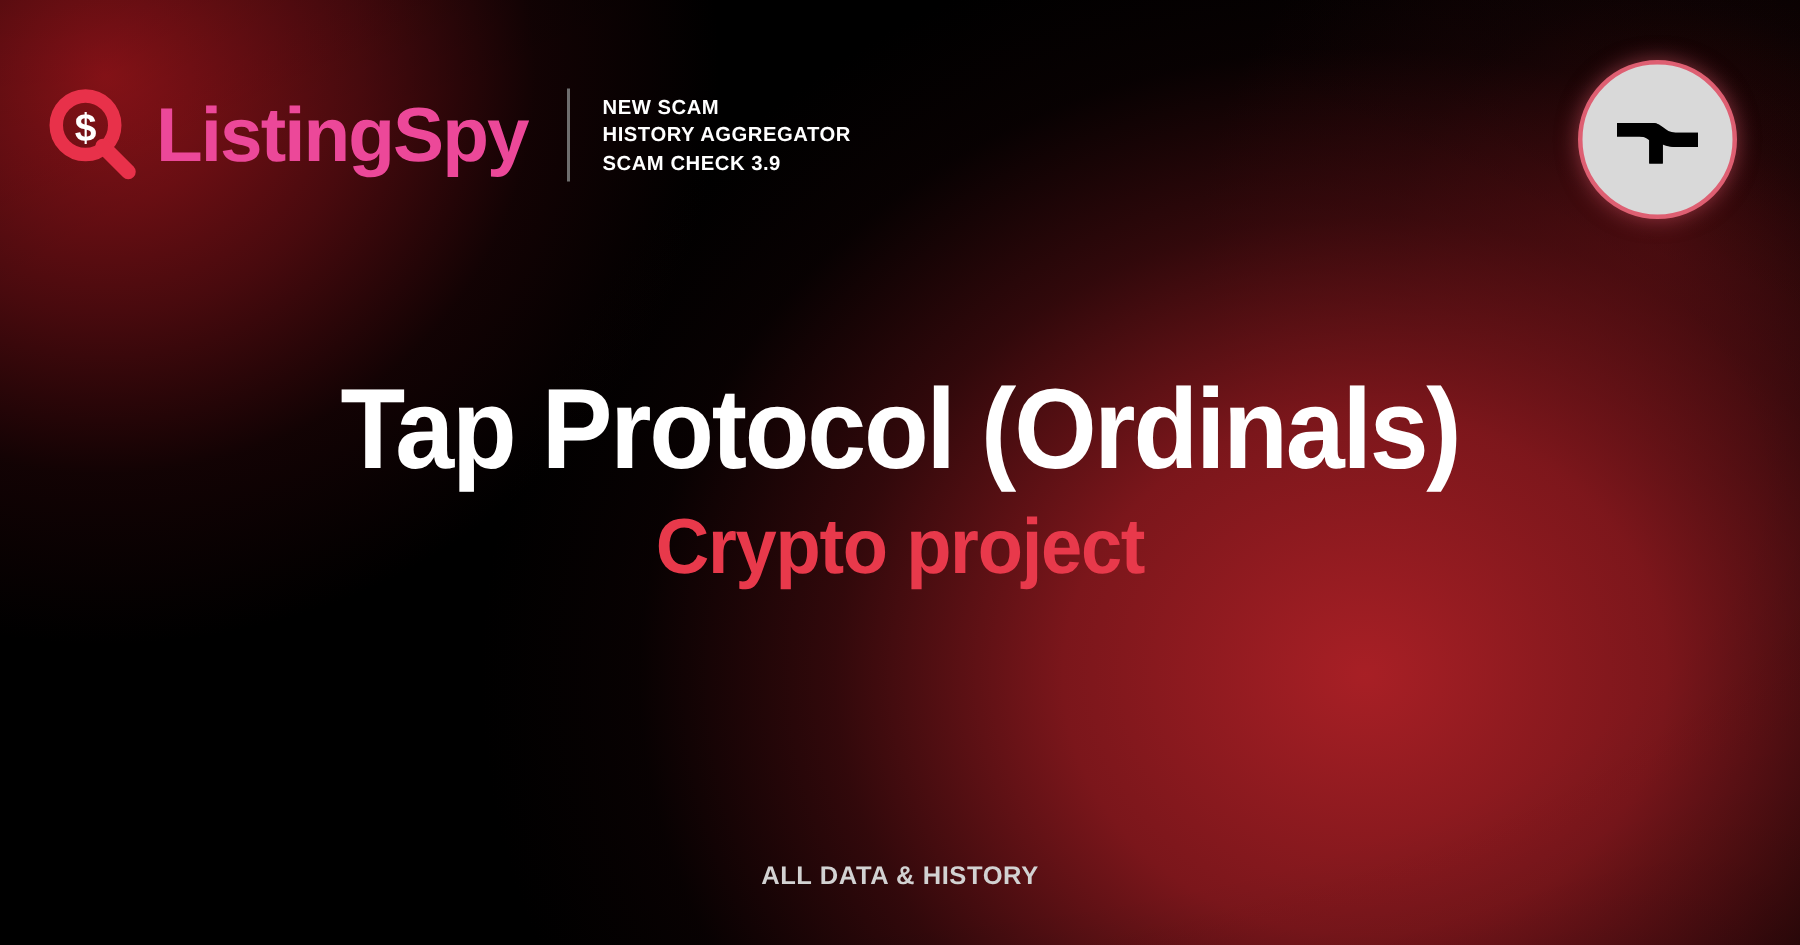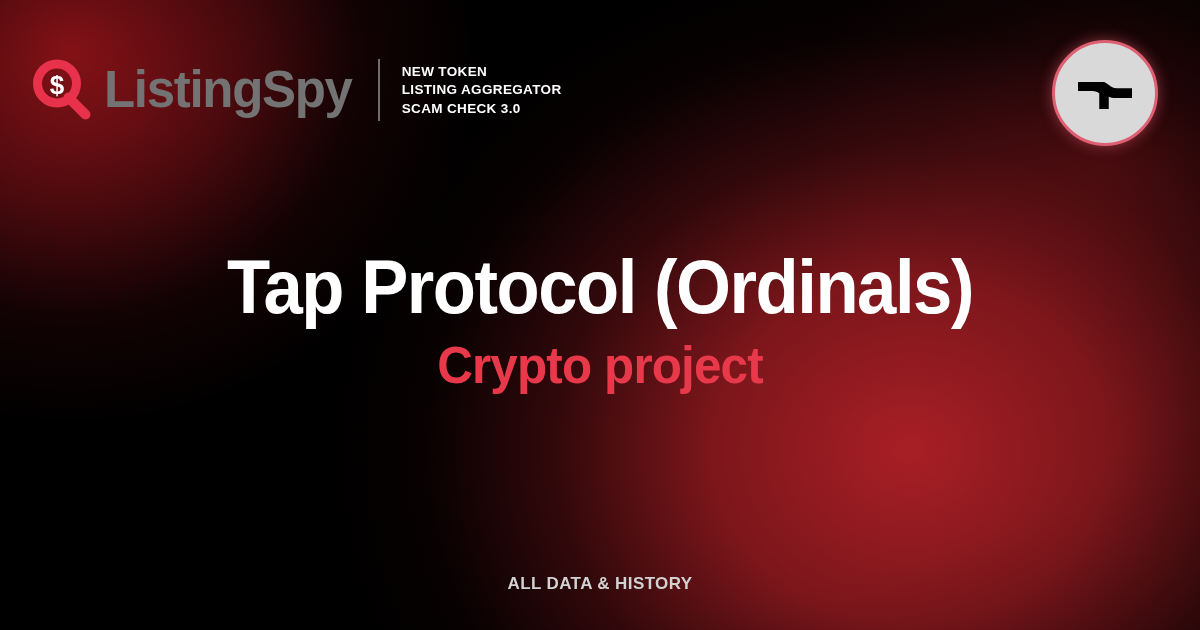--- a/index.html
+++ b/index.html
@@ -85,21 +85,21 @@
   .magnifier-icon {
     display: block;
     width: 60px;
     height: 62px;
     flex: none;
   }
   .brand-name {
     font-size: 51px;
     font-weight: 700;
     letter-spacing: -1.3px;
-    color: #737373;
+    color: #ec4899;
     line-height: 1;
     white-space: nowrap;
     transform: translateY(-1px);
   }
   .header-divider {
     width: 2px;
     height: 62px;
     background: #6e6e6e;
     margin: 0 22px 0 26px;
     flex: none;
@@ -201,23 +201,23 @@
         <circle cx="25" cy="24.5" r="19.5" fill="none" stroke="#E8314A" stroke-width="9"></circle>
         <path d="M36.5 38.5 L53.5 55.5" stroke="#E8314A" stroke-width="10" stroke-linecap="round"></path>
         <text x="25" y="35" text-anchor="middle" font-family="'Liberation Sans', sans-serif" font-size="26" font-weight="700" fill="#FFFFFF">$</text>
       </svg>
       <span class="brand-name">ListingSpy</span>
     </div>
 
     <div class="header-divider"></div>
 
     <div class="tagline">
-      <span class="tagline-line">NEW TOKEN</span>
-      <span class="tagline-line">LISTING AGGREGATOR</span>
-      <span class="tagline-line">SCAM CHECK 3.0</span>
+      <span class="tagline-line">NEW SCAM</span>
+      <span class="tagline-line">HISTORY AGGREGATOR</span>
+      <span class="tagline-line">SCAM CHECK 3.9</span>
     </div>
 
   </div>
 
   <div class="project-badge">
     <svg viewBox="0 0 66 66">
       <path d="M6 22 H30.5 C33.5 22 35 25 37.5 27 C40 29 43 28.5 45 28.5 H60 V38 H45 C41 38 38.5 37.4 36.5 36.4 V49 H27.5 V33.5 C25.5 32 24 31 21 31 H6 Z" fill="#000000"></path>
       <path d="M6 22 H30.5 C36 22 37.5 28 45 28.5 H60 V38 H44 C36 37.5 30 31 21 31 H6 Z" fill="#000000"></path>
       <rect x="27.5" y="30" width="9" height="19" fill="#000000"></rect>
     </svg>

